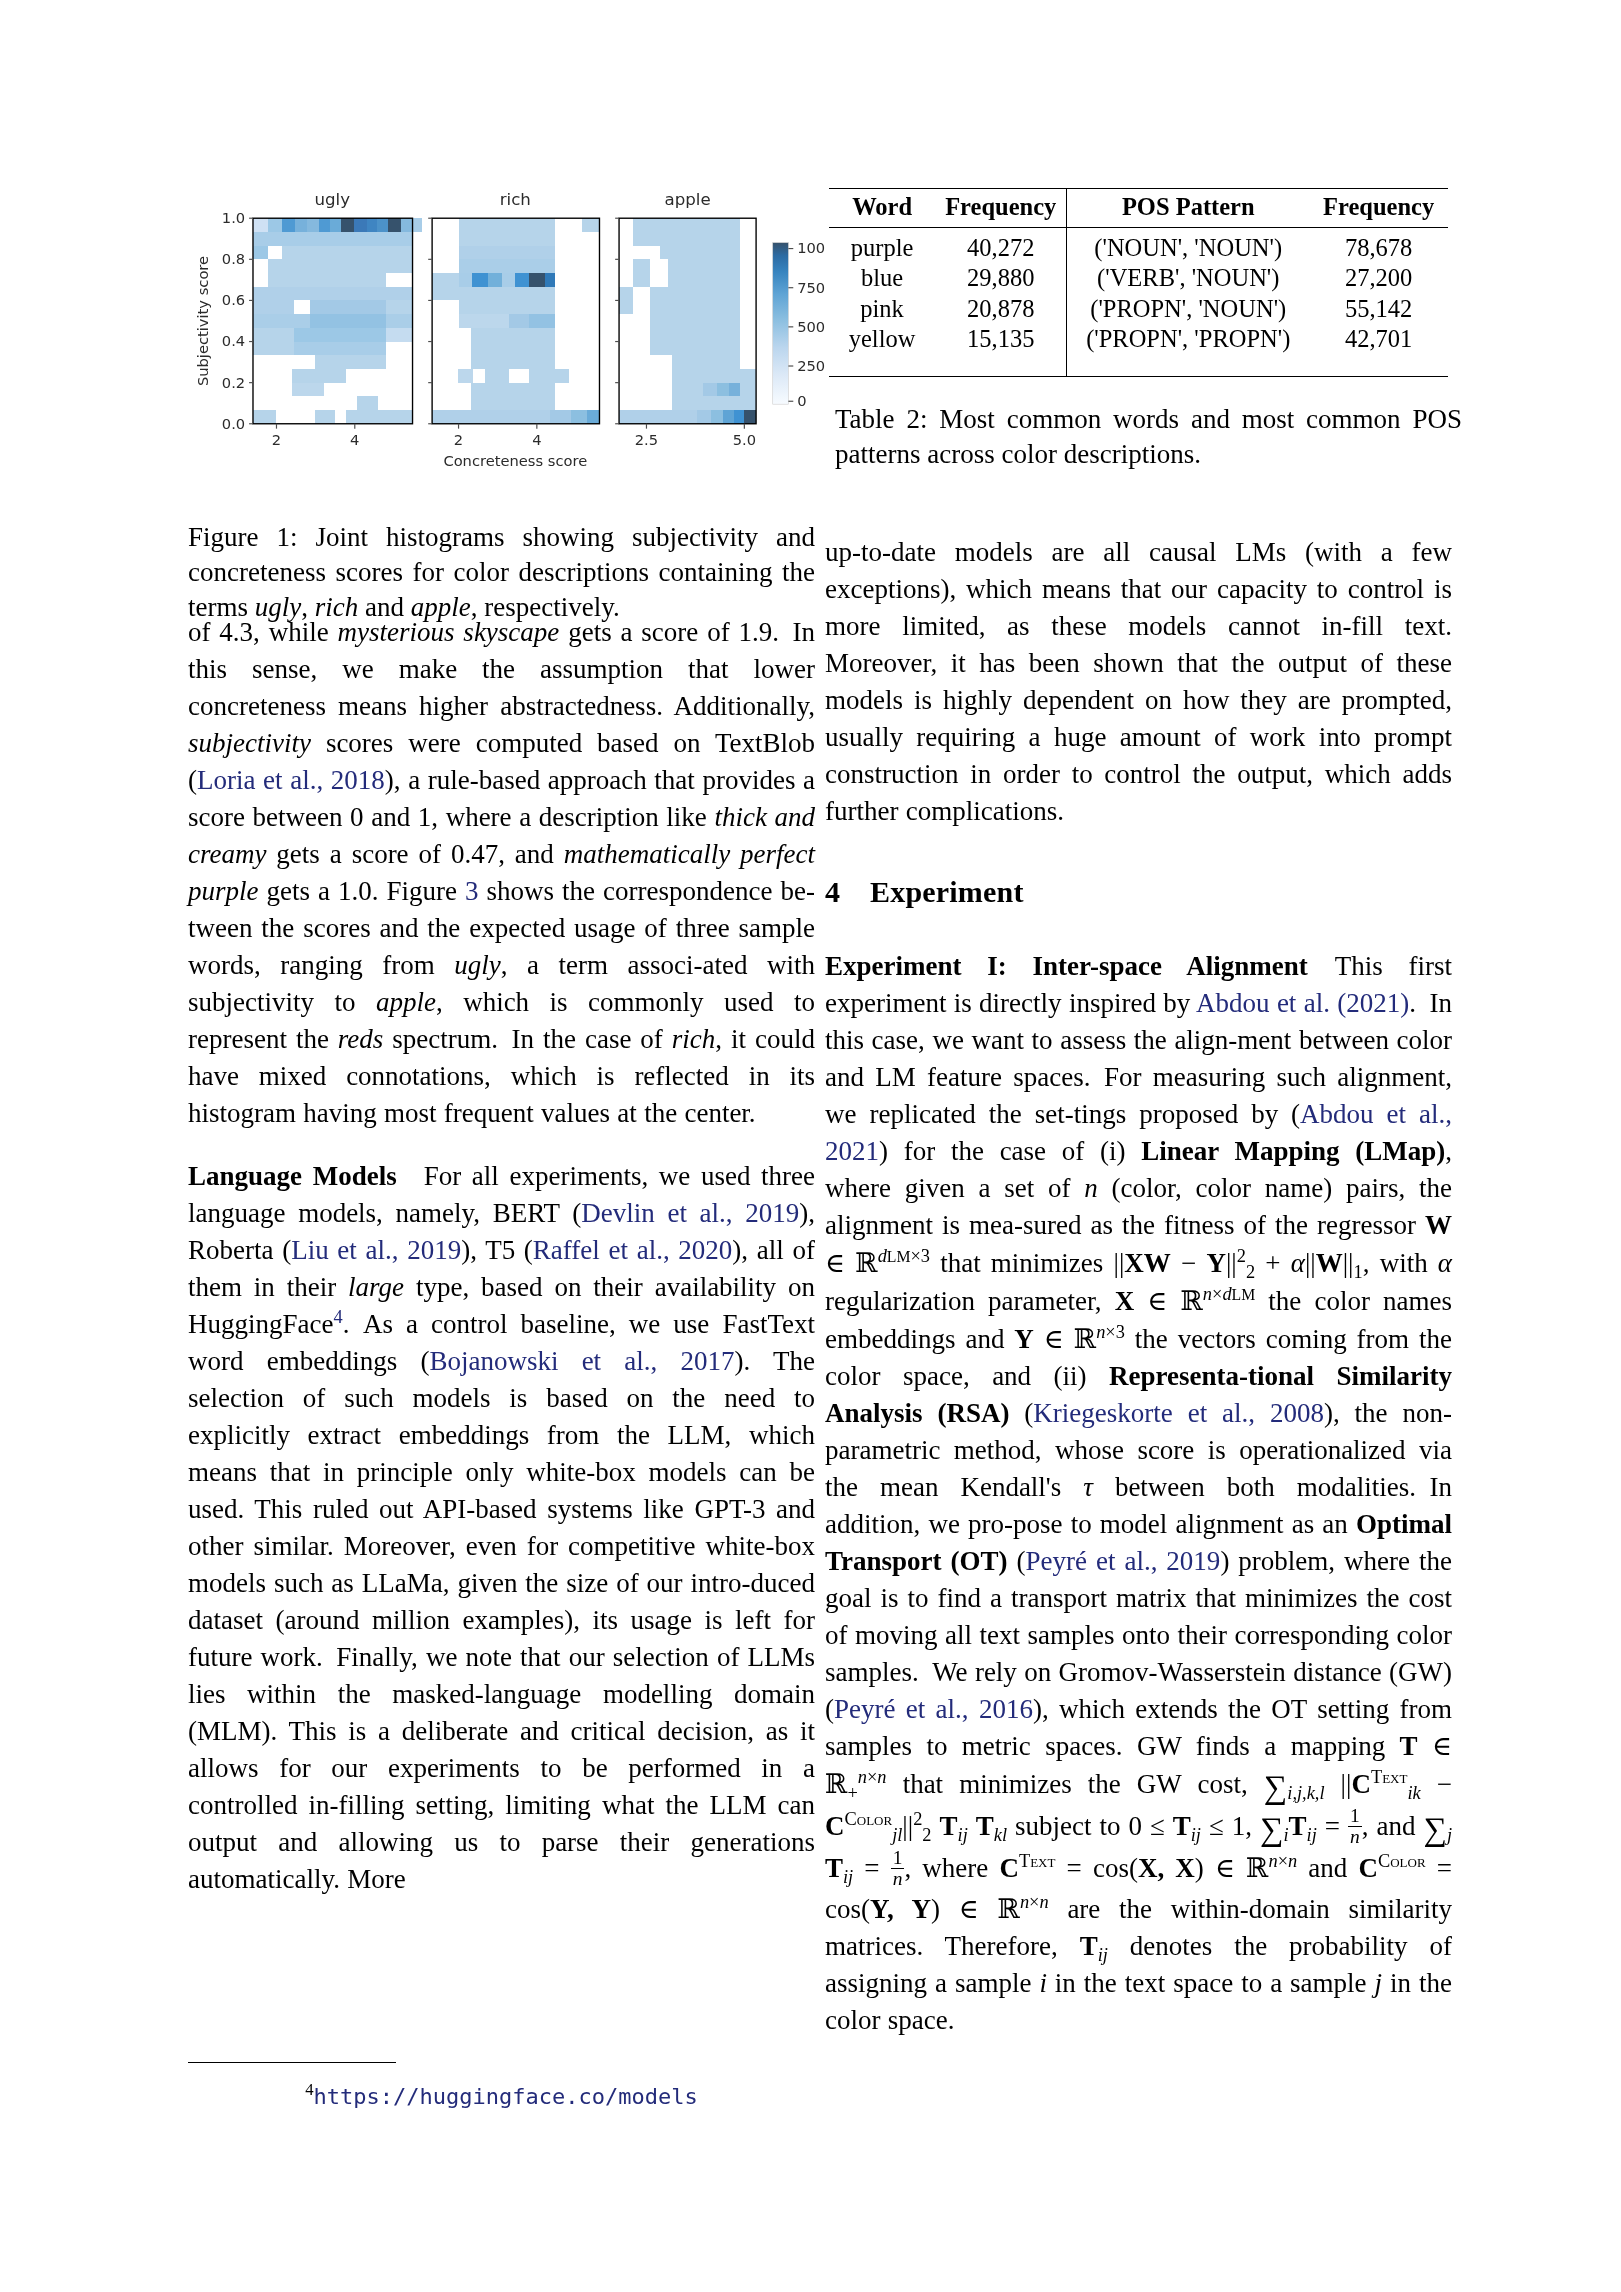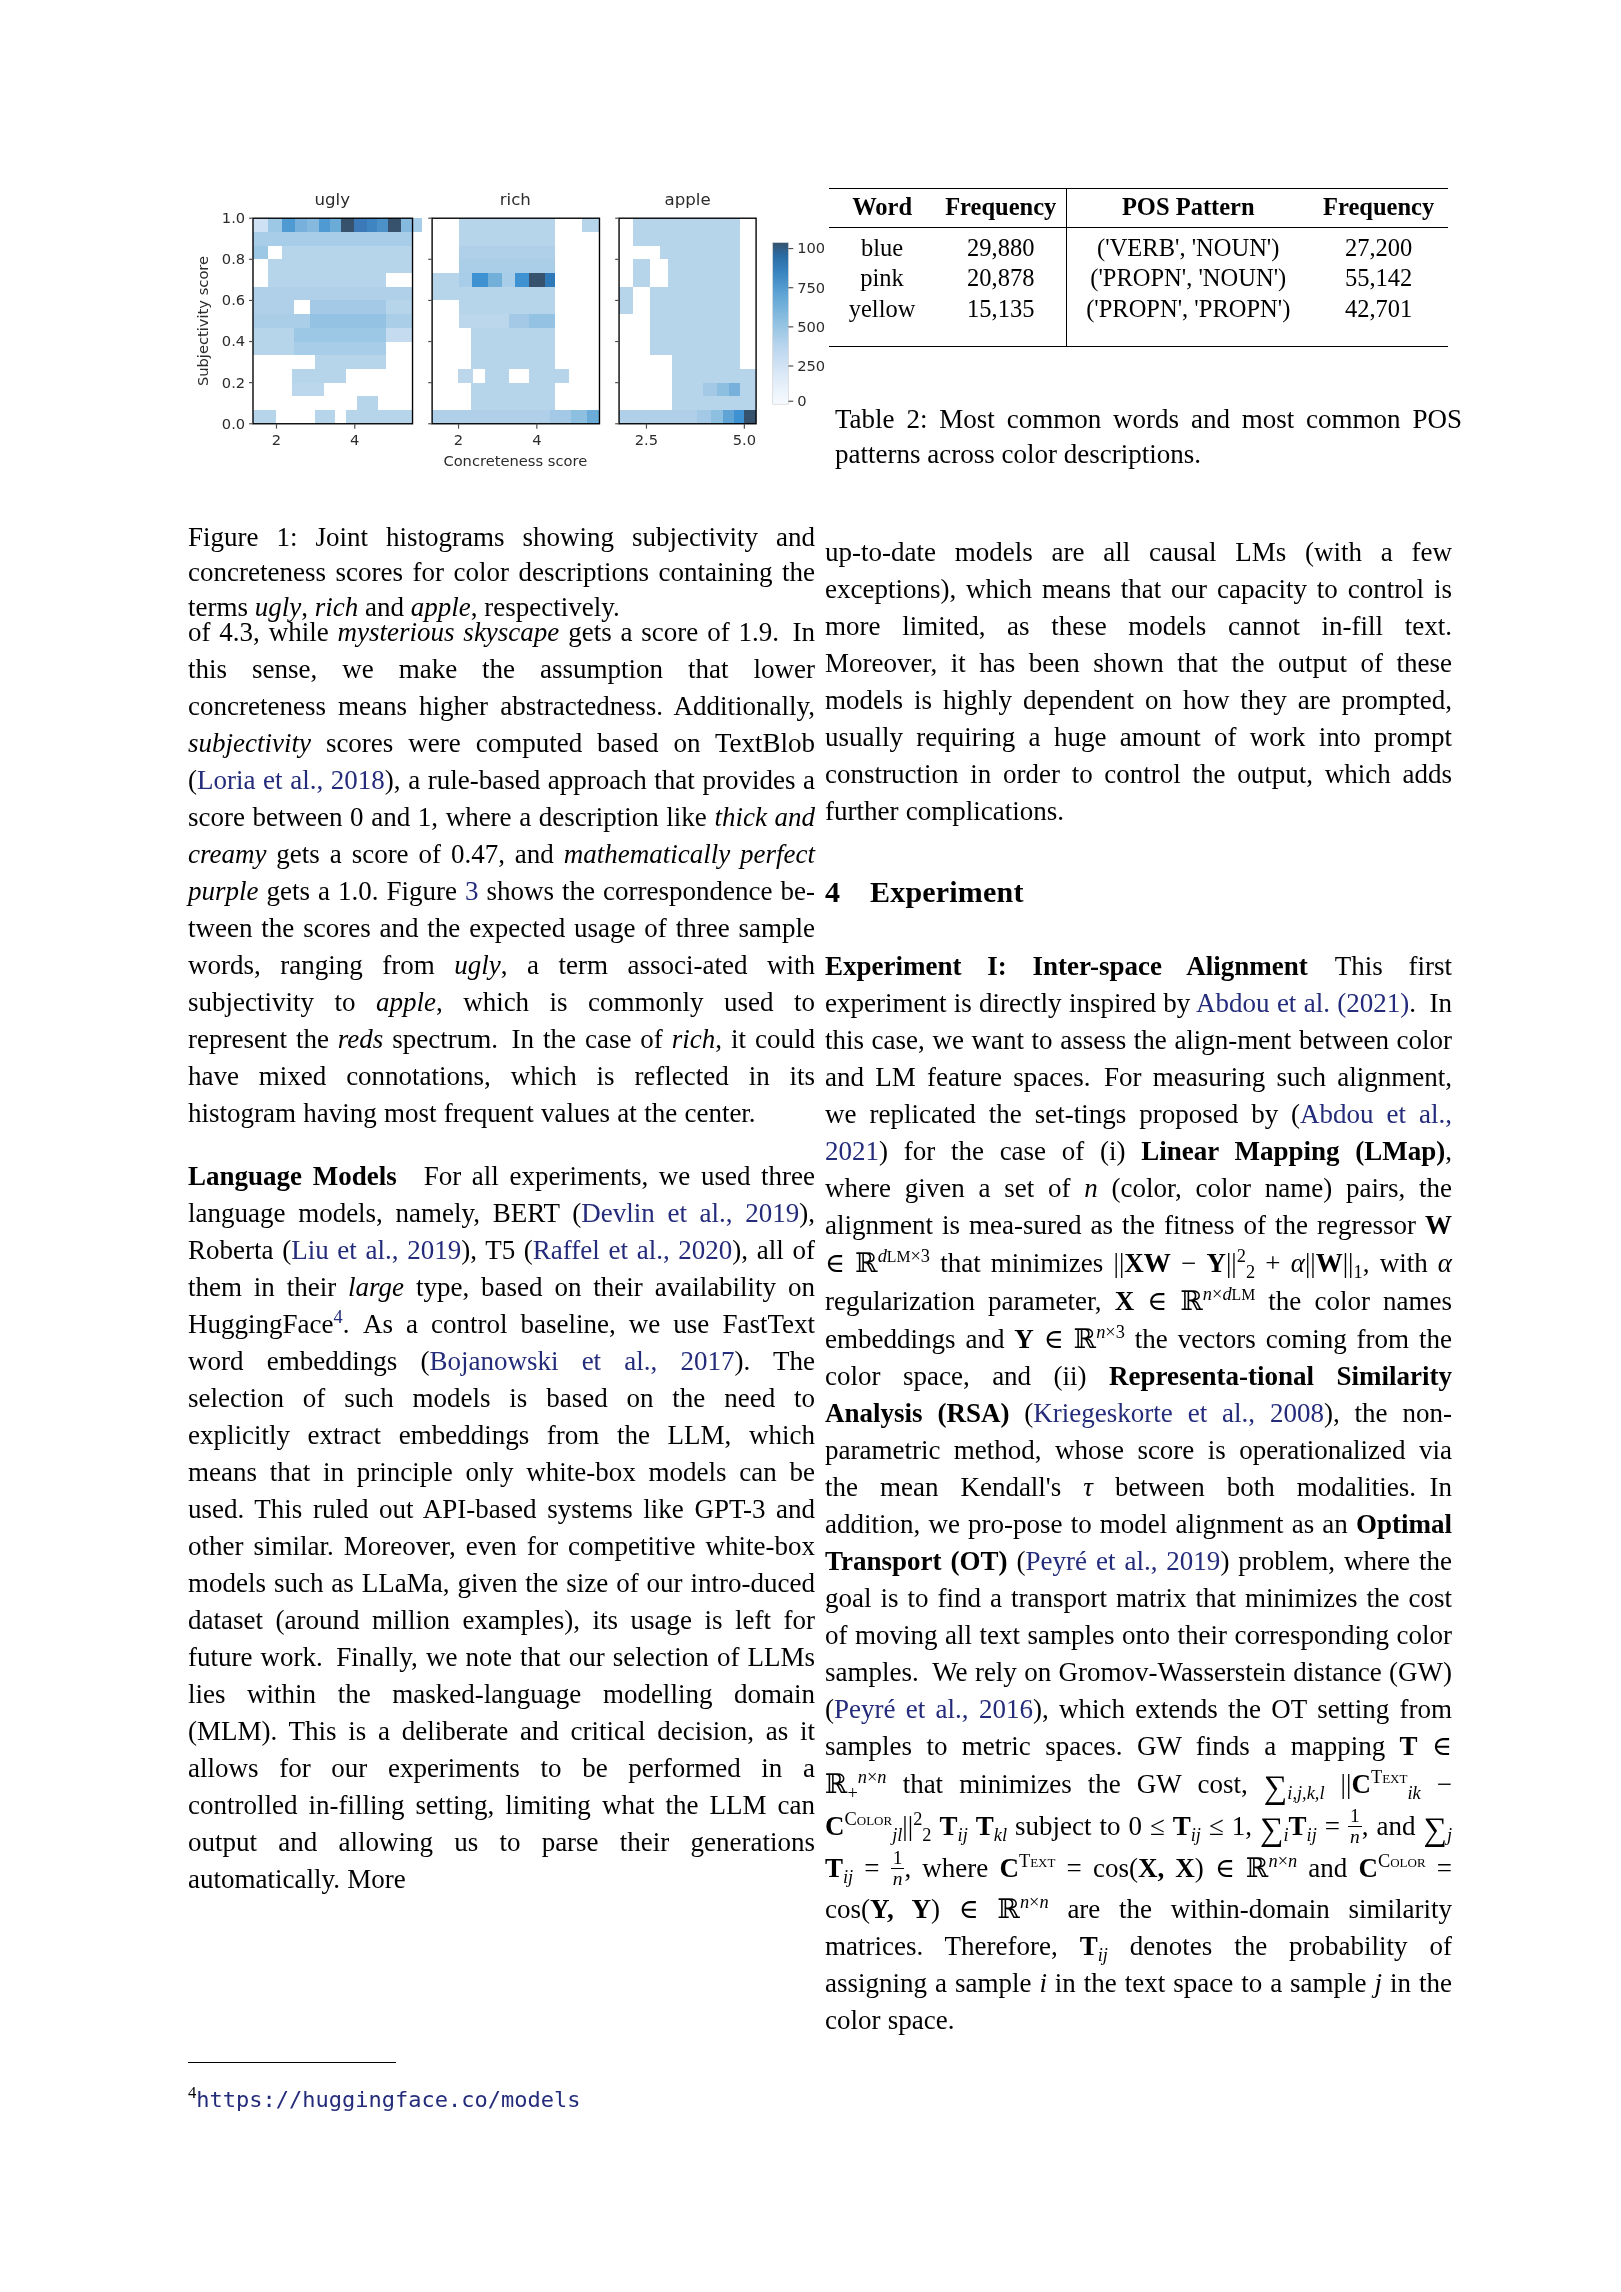--- a/index.html
+++ b/index.html
@@ -119,21 +119,22 @@
     position: absolute;
     left: 188px; top: 2062px;
     width: 208px; height: 0;
     border-top: 1.4px solid #000;
   }
   .footnote {
     position: absolute;
     left: 188px; top: 2076px;
     width: 627px;
     font-size: 23.5px;
-    line-height: 33px;
+    line-height: 28px;
+    text-align: center;
   }
   .footnote .fn-mark { font-size: 16.7px; vertical-align: super; }
   .footnote a, .footnote .url {
     color: #232b7a;
     font-family: "DejaVu Sans Mono", "Liberation Mono", monospace;
     font-size: 22px;
     text-decoration: none;
   }
 
   
@@ -497,20 +498,26 @@
     <table class="t2">
       <thead>
         <tr class="rule-top">
           <th class="c-word">Word</th>
           <th class="c-freq1">Frequency</th>
           <th class="c-pos c-sep">POS Pattern</th>
           <th class="c-freq2">Frequency</th>
         </tr>
       </thead>
       <tbody>
+        <tr>
+          <td class="c-word">purple</td>
+          <td class="c-freq1">40,272</td>
+          <td class="c-pos c-sep">('NOUN', 'NOUN')</td>
+          <td class="c-freq2">78,678</td>
+        </tr>
         <tr>
           <td class="c-word">blue</td>
           <td class="c-freq1">29,880</td>
           <td class="c-pos c-sep">('VERB', 'NOUN')</td>
           <td class="c-freq2">27,200</td>
         </tr>
         <tr>
           <td class="c-word">pink</td>
           <td class="c-freq1">20,878</td>
           <td class="c-pos c-sep">('PROPN', 'NOUN')</td>

